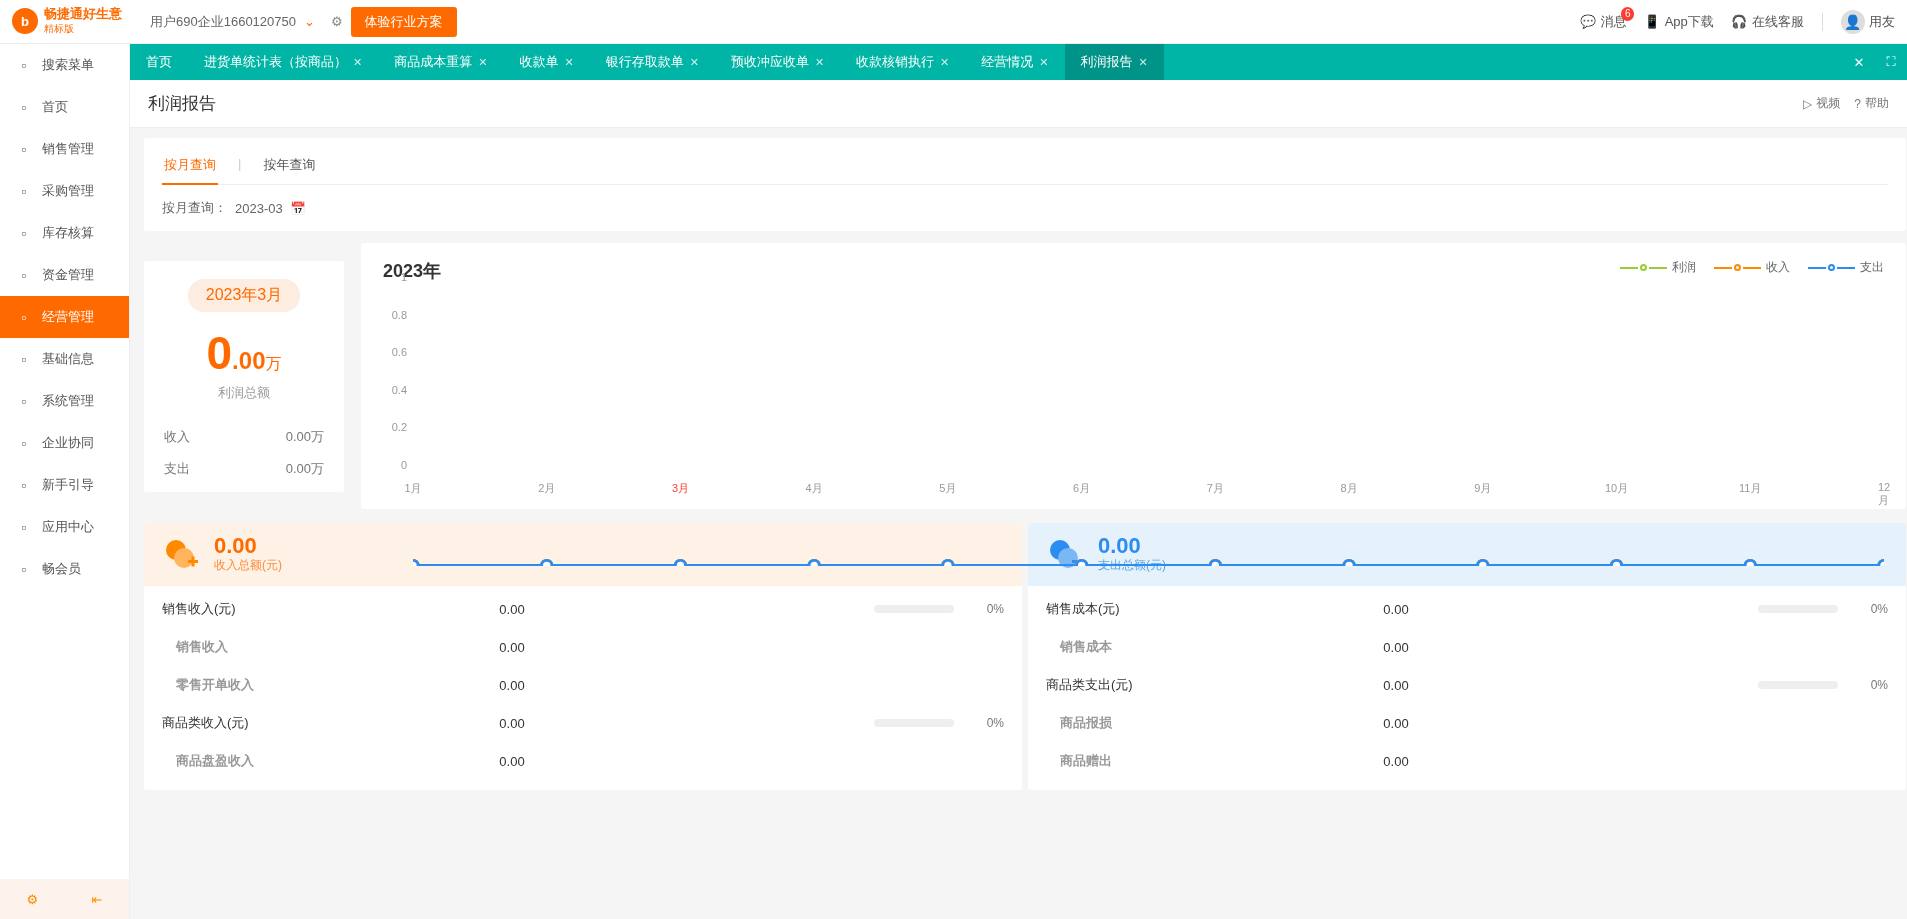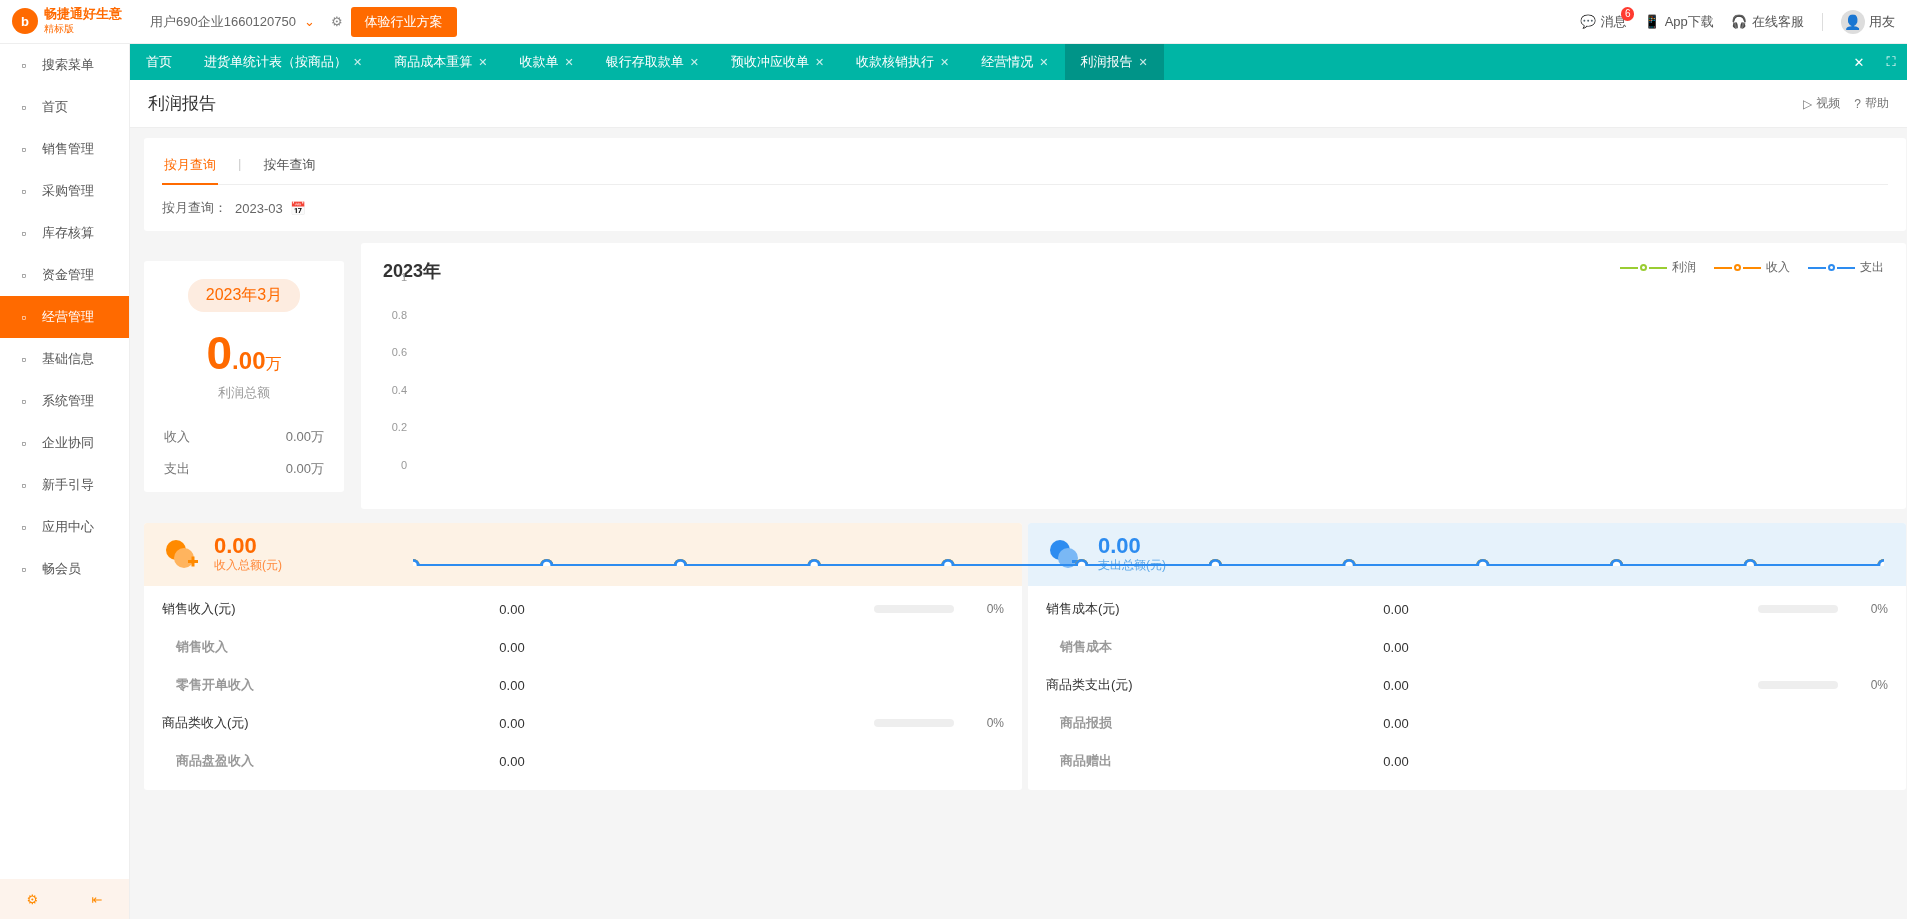--- a/index.html
+++ b/index.html
@@ -376,20 +376,34 @@
                   <circle cx="272.7272727272727" cy="188" r="3.5" fill="#fff" stroke="#2d8cf0" stroke-width="2"></circle>
                   <circle cx="363.6363636363636" cy="188" r="3.5" fill="#fff" stroke="#2d8cf0" stroke-width="2"></circle>
                   <circle cx="454.5454545454545" cy="188" r="3.5" fill="#fff" stroke="#2d8cf0" stroke-width="2"></circle>
                   <circle cx="545.4545454545454" cy="188" r="3.5" fill="#fff" stroke="#2d8cf0" stroke-width="2"></circle>
                   <circle cx="636.3636363636364" cy="188" r="3.5" fill="#fff" stroke="#2d8cf0" stroke-width="2"></circle>
                   <circle cx="727.2727272727273" cy="188" r="3.5" fill="#fff" stroke="#2d8cf0" stroke-width="2"></circle>
                   <circle cx="818.1818181818182" cy="188" r="3.5" fill="#fff" stroke="#2d8cf0" stroke-width="2"></circle>
                   <circle cx="909.090909090909" cy="188" r="3.5" fill="#fff" stroke="#2d8cf0" stroke-width="2"></circle>
                   <circle cx="1000" cy="188" r="3.5" fill="#fff" stroke="#2d8cf0" stroke-width="2"></circle>
                 </svg>
+              <div class="x-axis" id="xaxis">
+                  <div class="x-tick" style="left: 0%;">1月</div>
+                  <div class="x-tick" style="left: 9.09091%;">2月</div>
+                  <div class="x-tick cur" style="left: 18.1818%;">3月</div>
+                  <div class="x-tick" style="left: 27.2727%;">4月</div>
+                  <div class="x-tick" style="left: 36.3636%;">5月</div>
+                  <div class="x-tick" style="left: 45.4545%;">6月</div>
+                  <div class="x-tick" style="left: 54.5455%;">7月</div>
+                  <div class="x-tick" style="left: 63.6364%;">8月</div>
+                  <div class="x-tick" style="left: 72.7273%;">9月</div>
+                  <div class="x-tick" style="left: 81.8182%;">10月</div>
+                  <div class="x-tick" style="left: 90.9091%;">11月</div>
+                  <div class="x-tick" style="left: 100%;">12月</div>
+                </div>
             </div>
           </div>
         </div>
 
         <div class="row2">
           <div class="panel">
             <div class="panel-head inc">
               <div class="panel-icon inc">
                 <svg width="38" height="38" viewBox="0 0 38 38">
                     <circle cx="14" cy="14" r="10" fill="#ff8a00"></circle>

